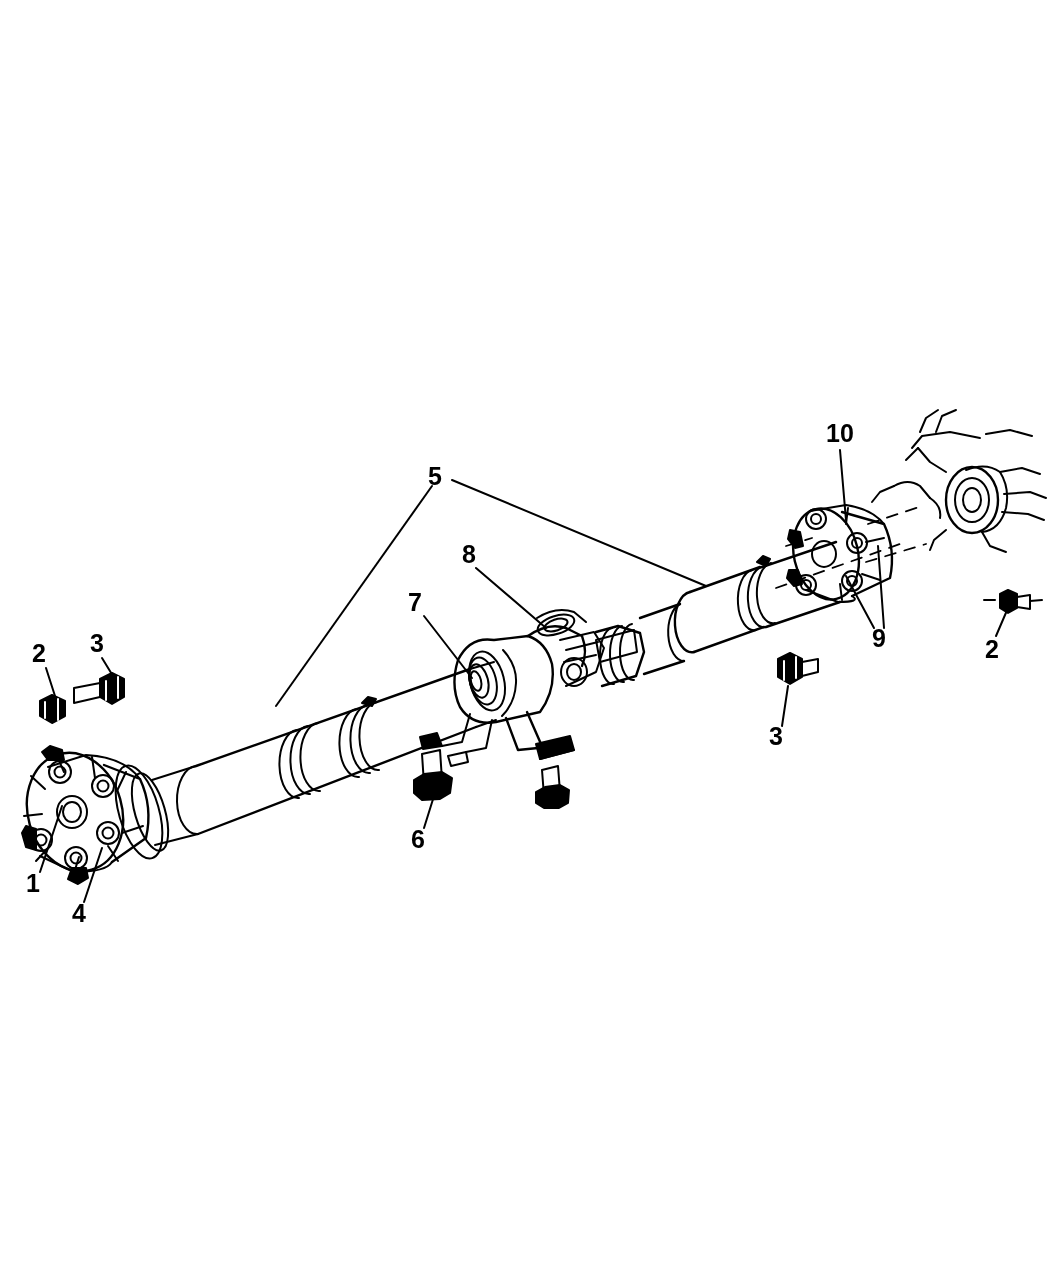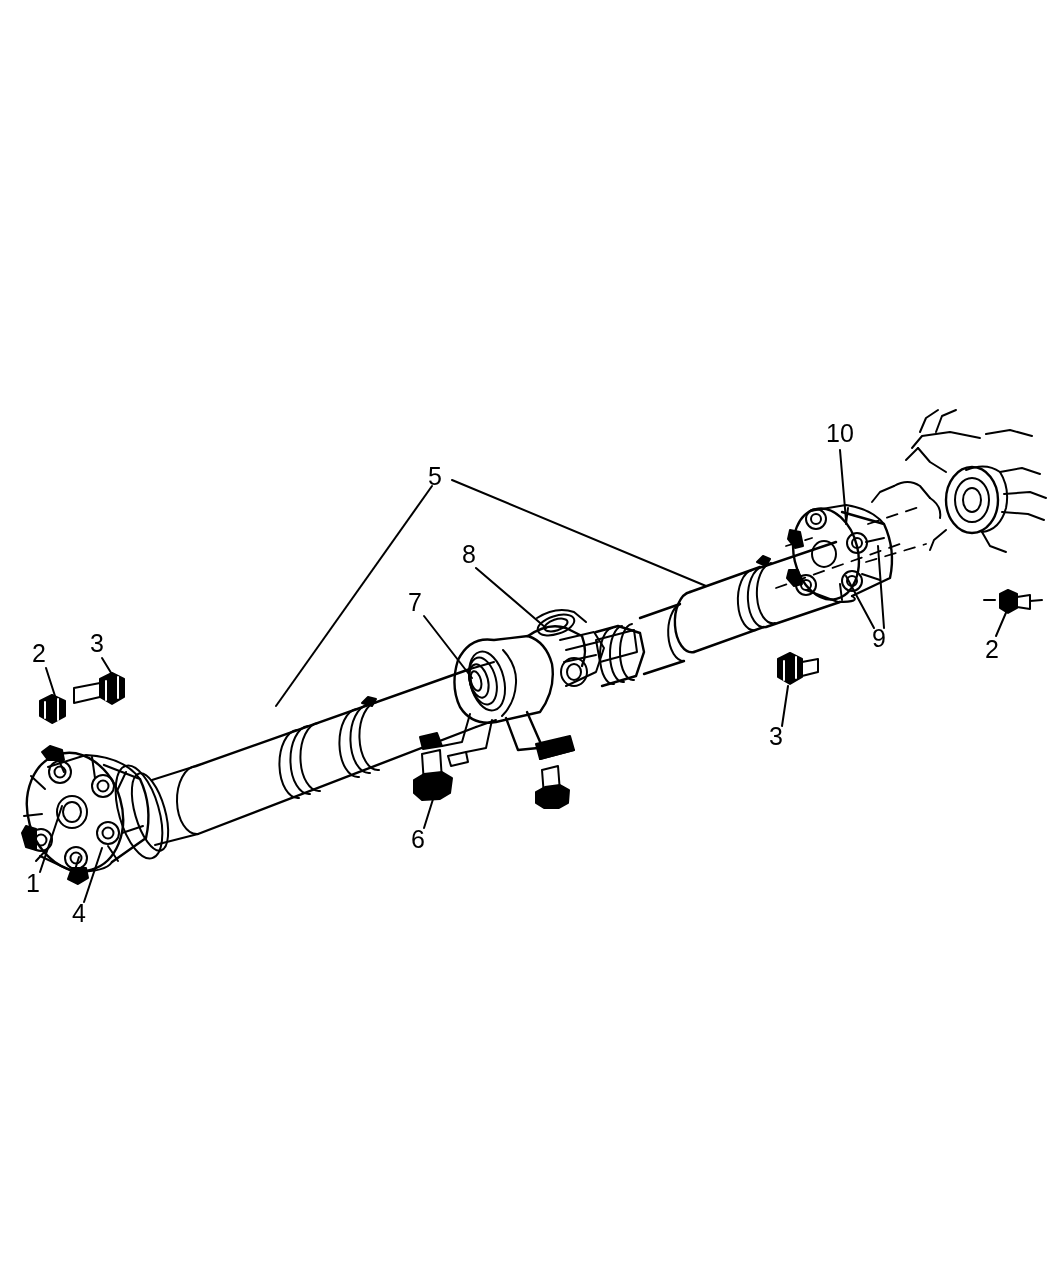--- a/index.html
+++ b/index.html
@@ -1,19 +1,19 @@
 <!DOCTYPE html>
 <html><head>
 <meta charset="utf-8">
 <style>
   html,body{margin:0;padding:0;background:#ffffff;}
   body{width:1050px;height:1275px;overflow:hidden;font-family:"Liberation Sans",sans-serif;}
   #stage{position:relative;width:1050px;height:1275px;background:#fff;}
   #art{position:absolute;left:0;top:0;width:1050px;height:1275px;}
-  .cal{position:absolute;font-family:"Liberation Sans",sans-serif;font-weight:normal;font-size:25px;color:#000;line-height:1;user-select:none;}
+  .cal{position:absolute;font-family:"Liberation Sans",sans-serif;font-weight:bold;font-size:25px;color:#000;line-height:1;user-select:none;}
 </style>
 </head>
 <body>
 
 <div id="stage">
 
   <svg id="art" viewBox="0 0 1050 1275" xmlns="http://www.w3.org/2000/svg">
     <rect x="0" y="0" width="1050" height="1275" fill="#ffffff"></rect>
 
     <g fill="none" stroke="#000" stroke-width="2" stroke-linecap="round" stroke-linejoin="round">

